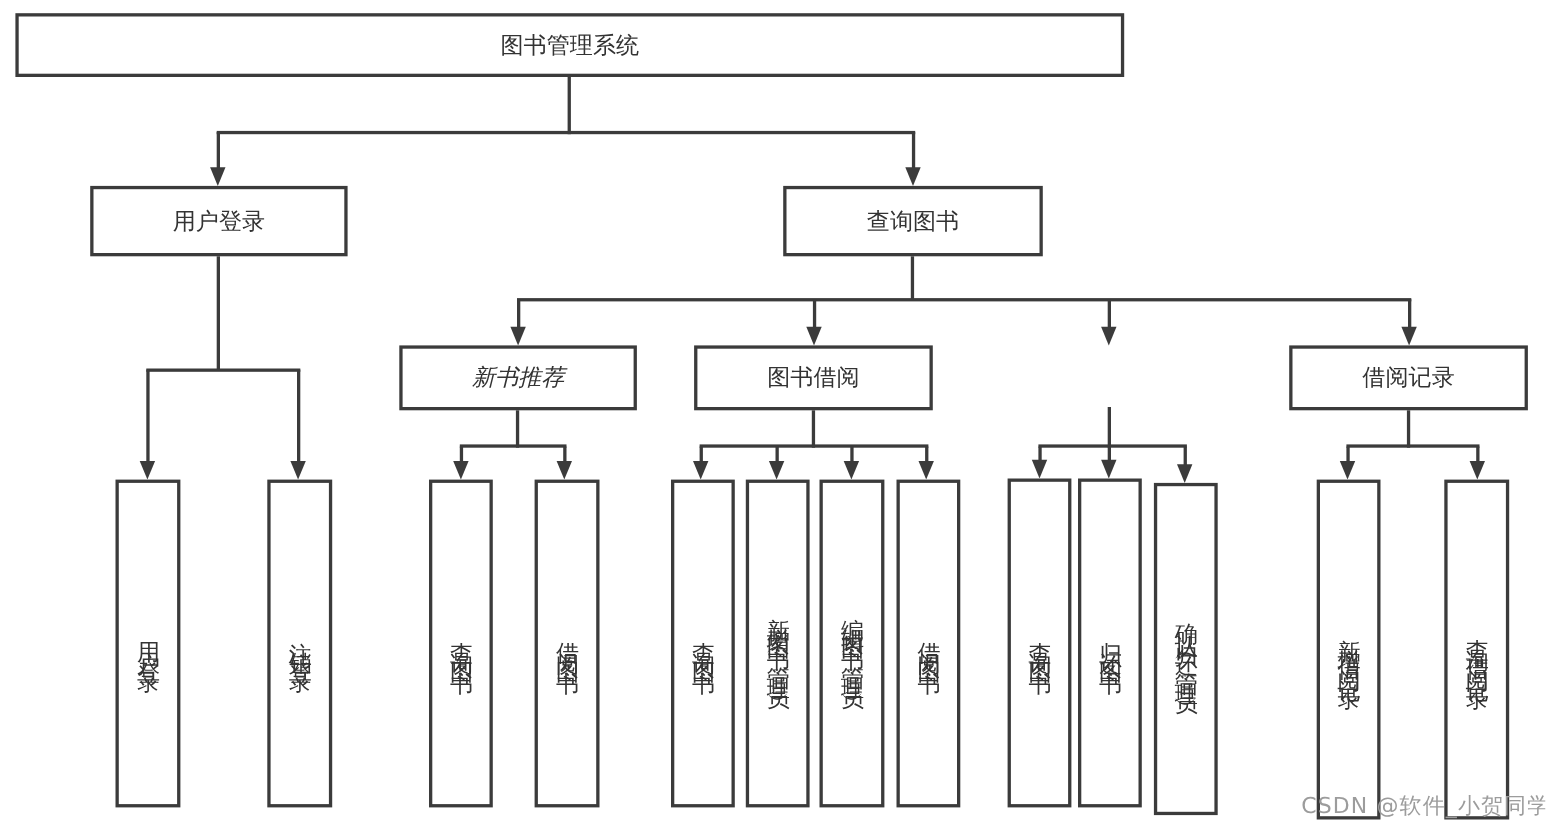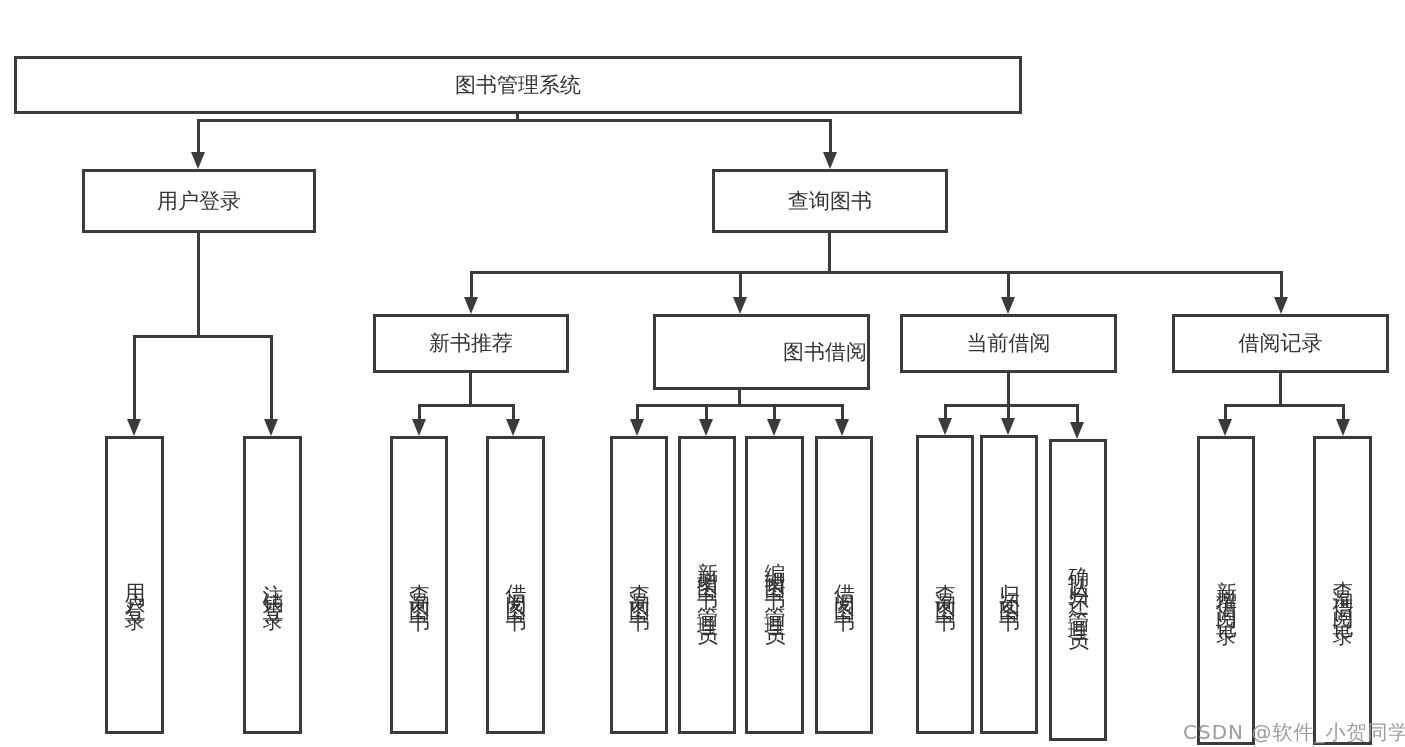--- a/index.html
+++ b/index.html
@@ -80,39 +80,36 @@
   <div class="arrow" style="left:774px;top:406px;height:30px;"></div>
   <div class="arrow" style="left:842px;top:406px;height:30px;"></div>
 
   <div class="arrow" style="left:945px;top:406px;height:29px;"></div>
   <div class="arrow" style="left:1008px;top:406px;height:29px;"></div>
   <div class="arrow" style="left:1077px;top:406px;height:33px;"></div>
 
   <div class="arrow" style="left:1225px;top:406px;height:30px;"></div>
   <div class="arrow" style="left:1343px;top:406px;height:30px;"></div>
 
-  <div class="box" style="left:14px;top:12px;width:1008px;height:58px;margin-top:44px;">
+  <div class="box" style="left:14px;top:12px;width:1008px;height:58px;">
     <span>图书管理系统</span>
   </div>
 
   <div class="box" style="left:82px;top:169px;width:234px;height:64px;">
     <span>用户登录</span>
   </div>
   <div class="box" style="left:712px;top:169px;width:236px;height:64px;">
     <span>查询图书</span>
   </div>
 
-  <div class="box" style="left:373px;top:314px;width:196px;height:59px;">
+  <div class="box" style="left:363px;top:314px;width:216px;height:59px;font-style:italic;">
     <span>新书推荐</span>
   </div>
-  <div class="box" style="left:653px;top:314px;width:217px;height:76px;justify-content:flex-end;">
+  <div class="box" style="left:631px;top:314px;width:217px;height:59px;">
     <span>图书借阅</span>
-  </div>
-  <div class="box" style="left:900px;top:314px;width:217px;height:59px;">
-    <span>当前借阅</span>
   </div>
   <div class="box" style="left:1172px;top:314px;width:217px;height:59px;">
     <span>借阅记录</span>
   </div>
 
   <div class="box" style="left:105px;top:436px;width:59px;height:298px;">
     <span class="vtext">用户登录</span>
   </div>
   <div class="box" style="left:243px;top:436px;width:59px;height:298px;">
     <span class="vtext">注销登录</span>

